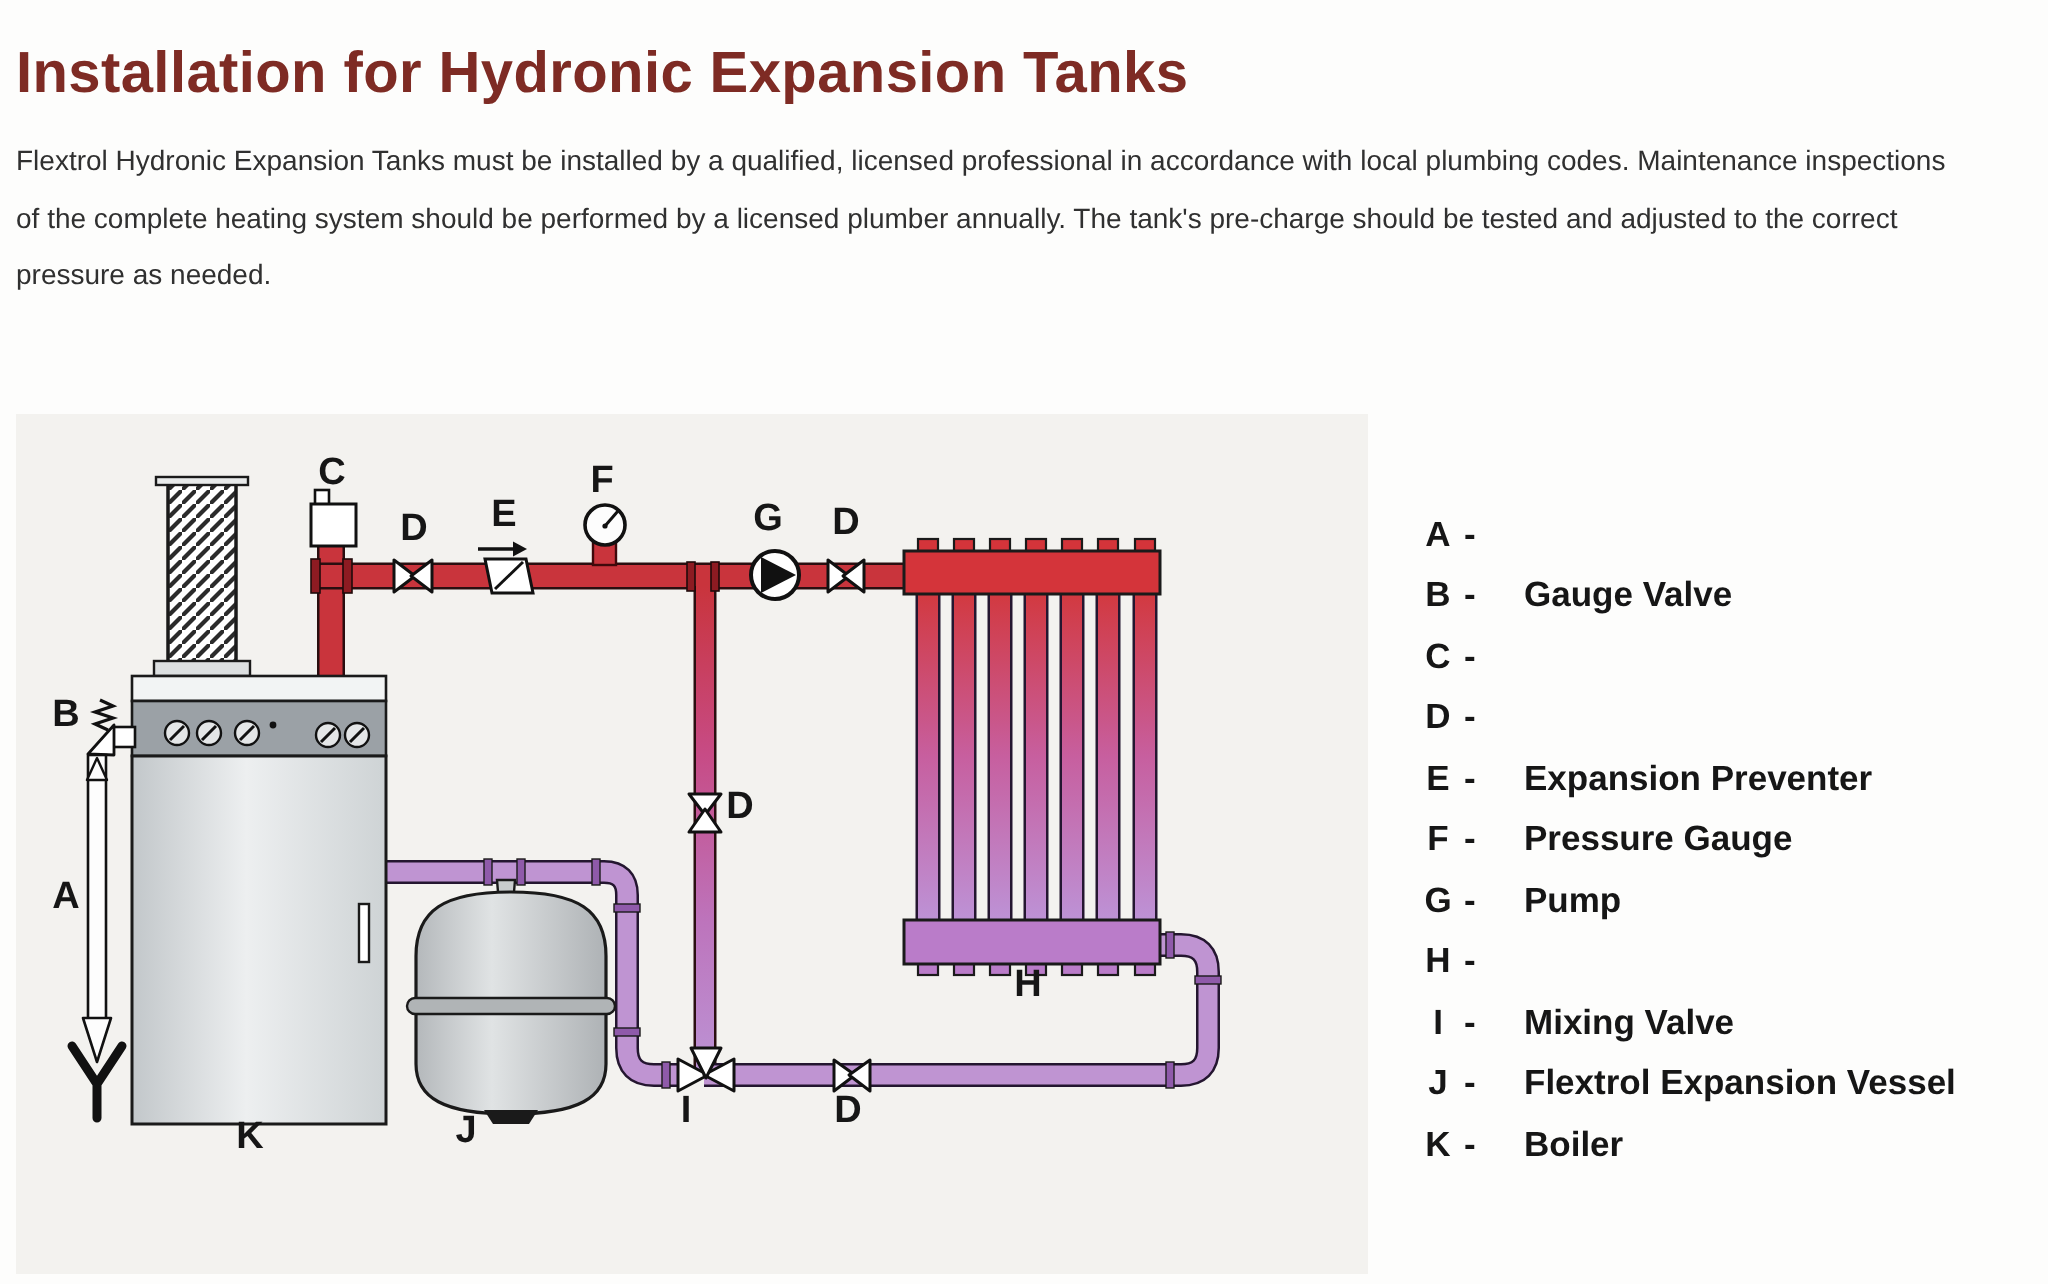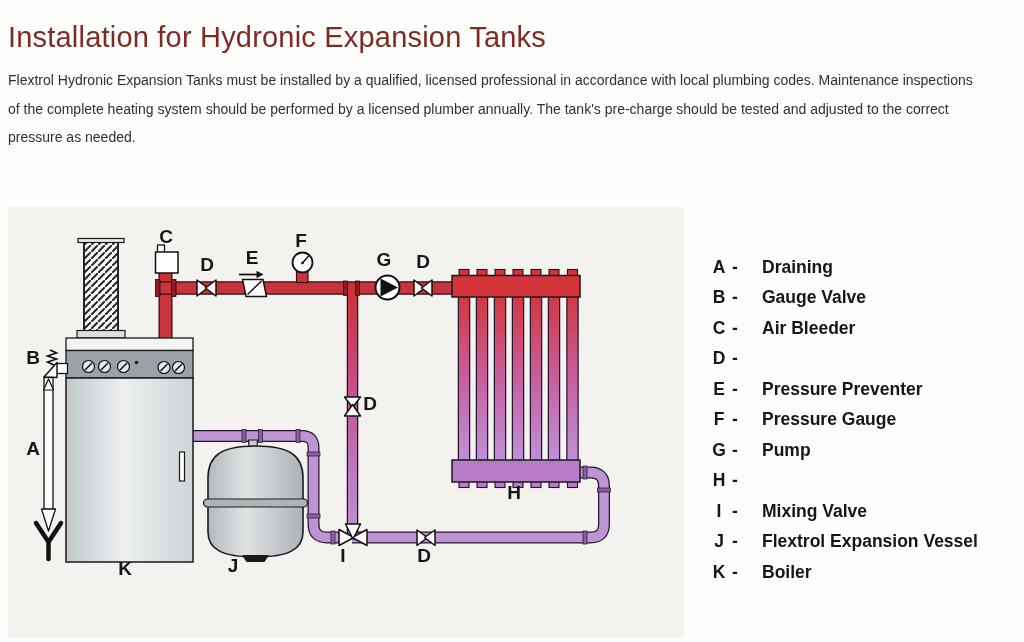--- a/index.html
+++ b/index.html
@@ -12,21 +12,21 @@
     --metal_light:#edeff0; --metal_mid:#c2c7ca; --panel_gray:#9ba1a6; --ink:#1a1a1a;
   }
   html,body{margin:0;padding:0;}
   body{
     width:1024px;height:642px;overflow:hidden;position:relative;
     background:var(--page_bg);
     font-family:"Liberation Sans",sans-serif;
   }
   .page-title{
     position:absolute;left:8px;top:2px;
-    font-size:29px;font-weight:normal;color:var(--title_maroon);
+    font-size:29px;font-weight:bold;color:var(--title_maroon);
     letter-spacing:0.2px;
   }
   .intro{
     position:absolute;left:8px;top:52px;width:965px;
     font-size:14px;line-height:28.5px;color:var(--body_text);
   }
   .lower{position:absolute;left:0;top:207px;width:1024px;height:435px;}
   .diagram-panel{position:absolute;left:8px;top:0;width:676px;height:430px;background:var(--diagram_bg);}
   #diagram-svg{position:absolute;left:0;top:-207px;width:1024px;height:642px;}
   .dlabel{
@@ -243,40 +243,38 @@
   <div class="dlabel" style="left:514px;top:276px">H</div>
   <div class="dlabel" style="left:343px;top:339px">I</div>
   <div class="dlabel" style="left:424px;top:339px">D</div>
   <div class="dlabel" style="left:233px;top:349px">J</div>
   <div class="dlabel" style="left:125px;top:352px">K</div>
 
   <div class="legend">
     <div class="legend-row">
         <span class="legend-letter">A</span>
         <span class="legend-dash">-</span>
-        <span class="legend-label">Draining</span>
       </div>
     <div class="legend-row">
         <span class="legend-letter">B</span>
         <span class="legend-dash">-</span>
         <span class="legend-label">Gauge Valve</span>
       </div>
     <div class="legend-row">
         <span class="legend-letter">C</span>
         <span class="legend-dash">-</span>
-        <span class="legend-label">Air Bleeder</span>
       </div>
     <div class="legend-row">
         <span class="legend-letter">D</span>
         <span class="legend-dash">-</span>
       </div>
     <div class="legend-row">
         <span class="legend-letter">E</span>
         <span class="legend-dash">-</span>
-        <span class="legend-label">Pressure Preventer</span>
+        <span class="legend-label">Expansion Preventer</span>
       </div>
     <div class="legend-row">
         <span class="legend-letter">F</span>
         <span class="legend-dash">-</span>
         <span class="legend-label">Pressure Gauge</span>
       </div>
     <div class="legend-row">
         <span class="legend-letter">G</span>
         <span class="legend-dash">-</span>
         <span class="legend-label">Pump</span>

